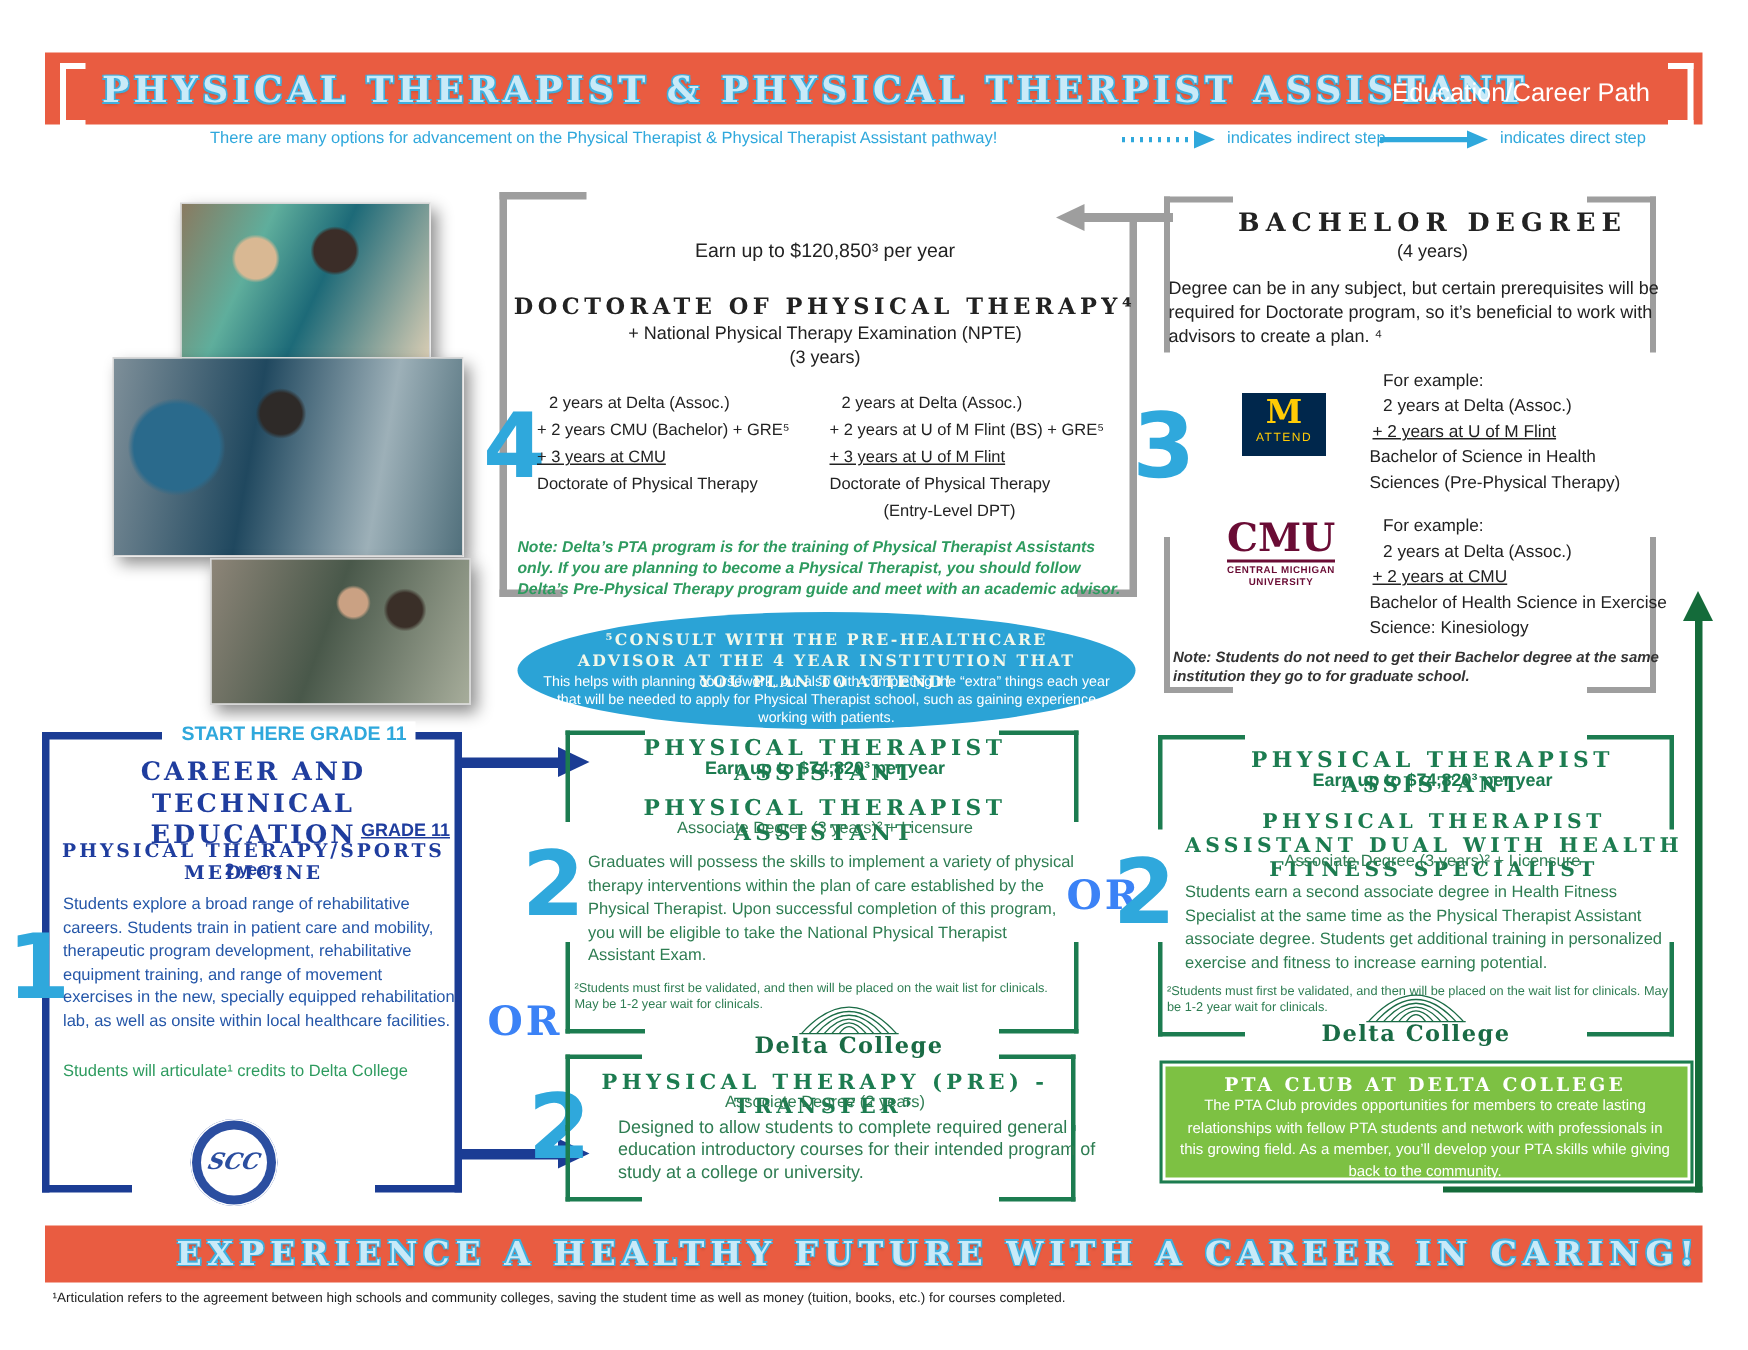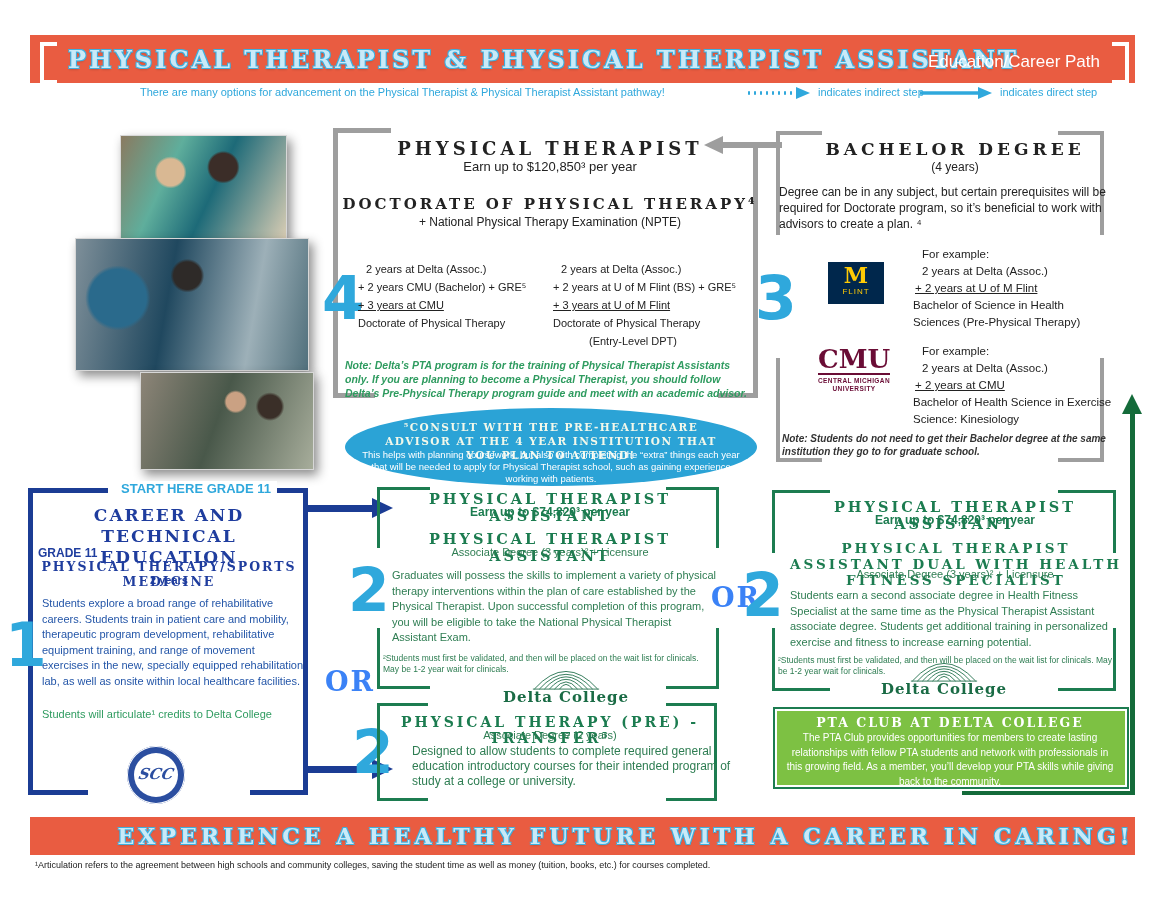--- a/index.html
+++ b/index.html
@@ -69,24 +69,24 @@
 
   <div class="seg" style="left:333px;top:128px;width:58px;height:5px;"></div>
   <div class="seg" style="left:333px;top:128px;width:5px;height:270px;"></div>
   <div class="seg" style="left:333px;top:393px;width:42px;height:5px;"></div>
   <div class="seg" style="left:753px;top:143px;width:5px;height:255px;"></div>
   <div class="seg" style="left:718px;top:393px;width:40px;height:5px;"></div>
 
   <div class="seg" style="left:722px;top:142px;width:60px;height:6px;"></div>
   <div class="tri" style="left:704px;top:136px;border-top:9px solid transparent;border-bottom:9px solid transparent;border-right:19px solid #9E9E9E;"></div>
 
-  <div class="abs slab" style="left:340px;top:138px;width:420px;text-align:center;font-size:18px;letter-spacing:4px;color:#222;">PHYSICAL THERAPIST</div>
   <div class="abs" style="left:340px;top:159px;width:420px;text-align:center;font-size:13px;color:#222;">Earn up to $120,850³ per year</div>
   <div class="abs" style="left:340px;top:215px;width:420px;text-align:center;font-size:12px;color:#222;">+ National Physical Therapy Examination (NPTE)</div>
   <div class="abs slab" style="left:340px;top:195px;width:420px;text-align:center;font-size:15px;letter-spacing:3px;color:#222;">DOCTORATE OF PHYSICAL THERAPY⁴</div>
+  <div class="abs" style="left:340px;top:231px;width:420px;text-align:center;font-size:12px;color:#222;">(3 years)</div>
 
   <div class="abs num" style="left:322px;top:268px;">4</div>
 
   <div class="abs" style="left:358px;top:260px;width:185px;font-size:11px;line-height:18px;color:#222;">
     <div style="padding-left:8px;">2 years at Delta (Assoc.)</div>
     <div>+ 2 years  CMU (Bachelor) + GRE⁵</div>
     <div class="u">+ 3 years at CMU</div>
     <div>Doctorate of Physical Therapy</div>
   </div>
   <div class="abs" style="left:553px;top:260px;width:200px;font-size:11px;line-height:18px;color:#222;">
@@ -109,21 +109,21 @@
   <div class="corner gray br" style="left:1058px;top:358px;width:42px;height:100px;"></div>
 
   <div class="abs num" style="left:755px;top:268px;">3</div>
 
   <div class="abs slab" style="left:790px;top:139px;width:330px;text-align:center;font-size:17px;letter-spacing:4px;color:#222;">BACHELOR DEGREE</div>
   <div class="abs" style="left:790px;top:160px;width:330px;text-align:center;font-size:12px;color:#222;">(4 years)</div>
   <div class="abs" style="left:779px;top:184px;width:348px;font-size:12px;color:#222;line-height:16px;">Degree can be in any subject, but certain prerequisites will be required for Doctorate program, so it’s beneficial to work with advisors to create a plan. ⁴</div>
 
   <div class="abs" style="left:828px;top:262px;width:56px;height:42px;background:#00274C;text-align:center;">
     <div style="color:#FFCB05;font-family:'DejaVu Serif',serif;font-weight:bold;font-size:22px;line-height:26px;">M</div>
-    <div style="color:#FFCB05;font-size:8px;letter-spacing:1px;line-height:8px;">FLINT</div>
+    <div style="color:#FFCB05;font-size:8px;letter-spacing:1px;line-height:8px;">ATTEND</div>
   </div>
   <div class="abs" style="left:905px;top:246px;width:215px;font-size:11.5px;line-height:17px;color:#222;">
     <div style="padding-left:17px;">For example:</div>
     <div style="padding-left:17px;">2 years at Delta (Assoc.)</div>
     <div class="u" style="padding-left:10px;">+ 2 years at U of M Flint</div>
     <div style="padding-left:8px;width:200px;">Bachelor of Science in Health Sciences (Pre-Physical Therapy)</div>
   </div>
 
   <div class="abs" style="left:818px;top:345px;width:72px;height:50px;text-align:center;">
     <div style="color:#6A0C35;font-family:'DejaVu Serif',serif;font-weight:bold;font-size:26px;line-height:28px;border-bottom:2px solid #6A0C35;">CMU</div>
@@ -143,21 +143,21 @@
   <div class="seg navy" style="left:243px;top:488px;width:65px;height:5px;"></div>
   <div class="seg navy" style="left:303px;top:488px;width:5px;height:307px;"></div>
   <div class="seg navy" style="left:28px;top:790px;width:60px;height:5px;"></div>
   <div class="seg navy" style="left:250px;top:790px;width:58px;height:5px;"></div>
 
   <div class="abs" style="left:115px;top:481px;font-size:13px;font-weight:bold;color:#2FA8DC;background:#fff;padding:0 6px;">START HERE GRADE 11</div>
 
   <div class="abs num" style="left:5px;top:615px;">1</div>
 
   <div class="abs slab navyhead" style="left:38px;top:505px;width:262px;text-align:center;font-size:17px;line-height:21px;">CAREER AND TECHNICAL EDUCATION</div>
-  <div class="abs" style="left:38px;top:546px;width:262px;text-align:left;font-size:12px;font-weight:bold;color:#1F3D9E;">GRADE 11</div>
+  <div class="abs" style="left:38px;top:546px;width:262px;text-align:right;font-size:12px;font-weight:bold;color:#1F3D9E;text-decoration:underline;">GRADE 11</div>
   <div class="abs slab navyhead" style="left:30px;top:559px;width:278px;text-align:center;font-size:12.5px;">PHYSICAL THERAPY/SPORTS MEDICINE</div>
   <div class="abs" style="left:38px;top:574px;width:262px;text-align:center;font-size:11px;font-weight:bold;color:#1F3D9E;">2 years</div>
   <div class="abs" style="left:42px;top:596px;width:262px;font-size:11px;color:#2456A8;line-height:15.5px;">Students explore a broad range of rehabilitative careers. Students train in patient care and mobility, therapeutic program development, rehabilitative equipment training, and range of movement exercises in the new, specially equipped rehabilitation lab, as well as onsite within local healthcare facilities.</div>
   <div class="abs" style="left:42px;top:708px;width:262px;font-size:11px;color:#2E9B5F;">Students will articulate¹ credits to Delta College</div>
 
   <div class="abs" style="left:127px;top:746px;width:58px;height:58px;border-radius:50%;background:#2B4EA0;box-shadow:0 0 0 1px #fff inset;">
     <div class="abs" style="left:7px;top:7px;width:44px;height:44px;border-radius:50%;background:#fff;text-align:center;">
       <span style="display:inline-block;margin-top:12px;color:#2B4EA0;font-family:'DejaVu Serif',serif;font-weight:bold;font-style:italic;font-size:15px;transform:skewX(-12deg);">SCC</span>
     </div>
   </div>

